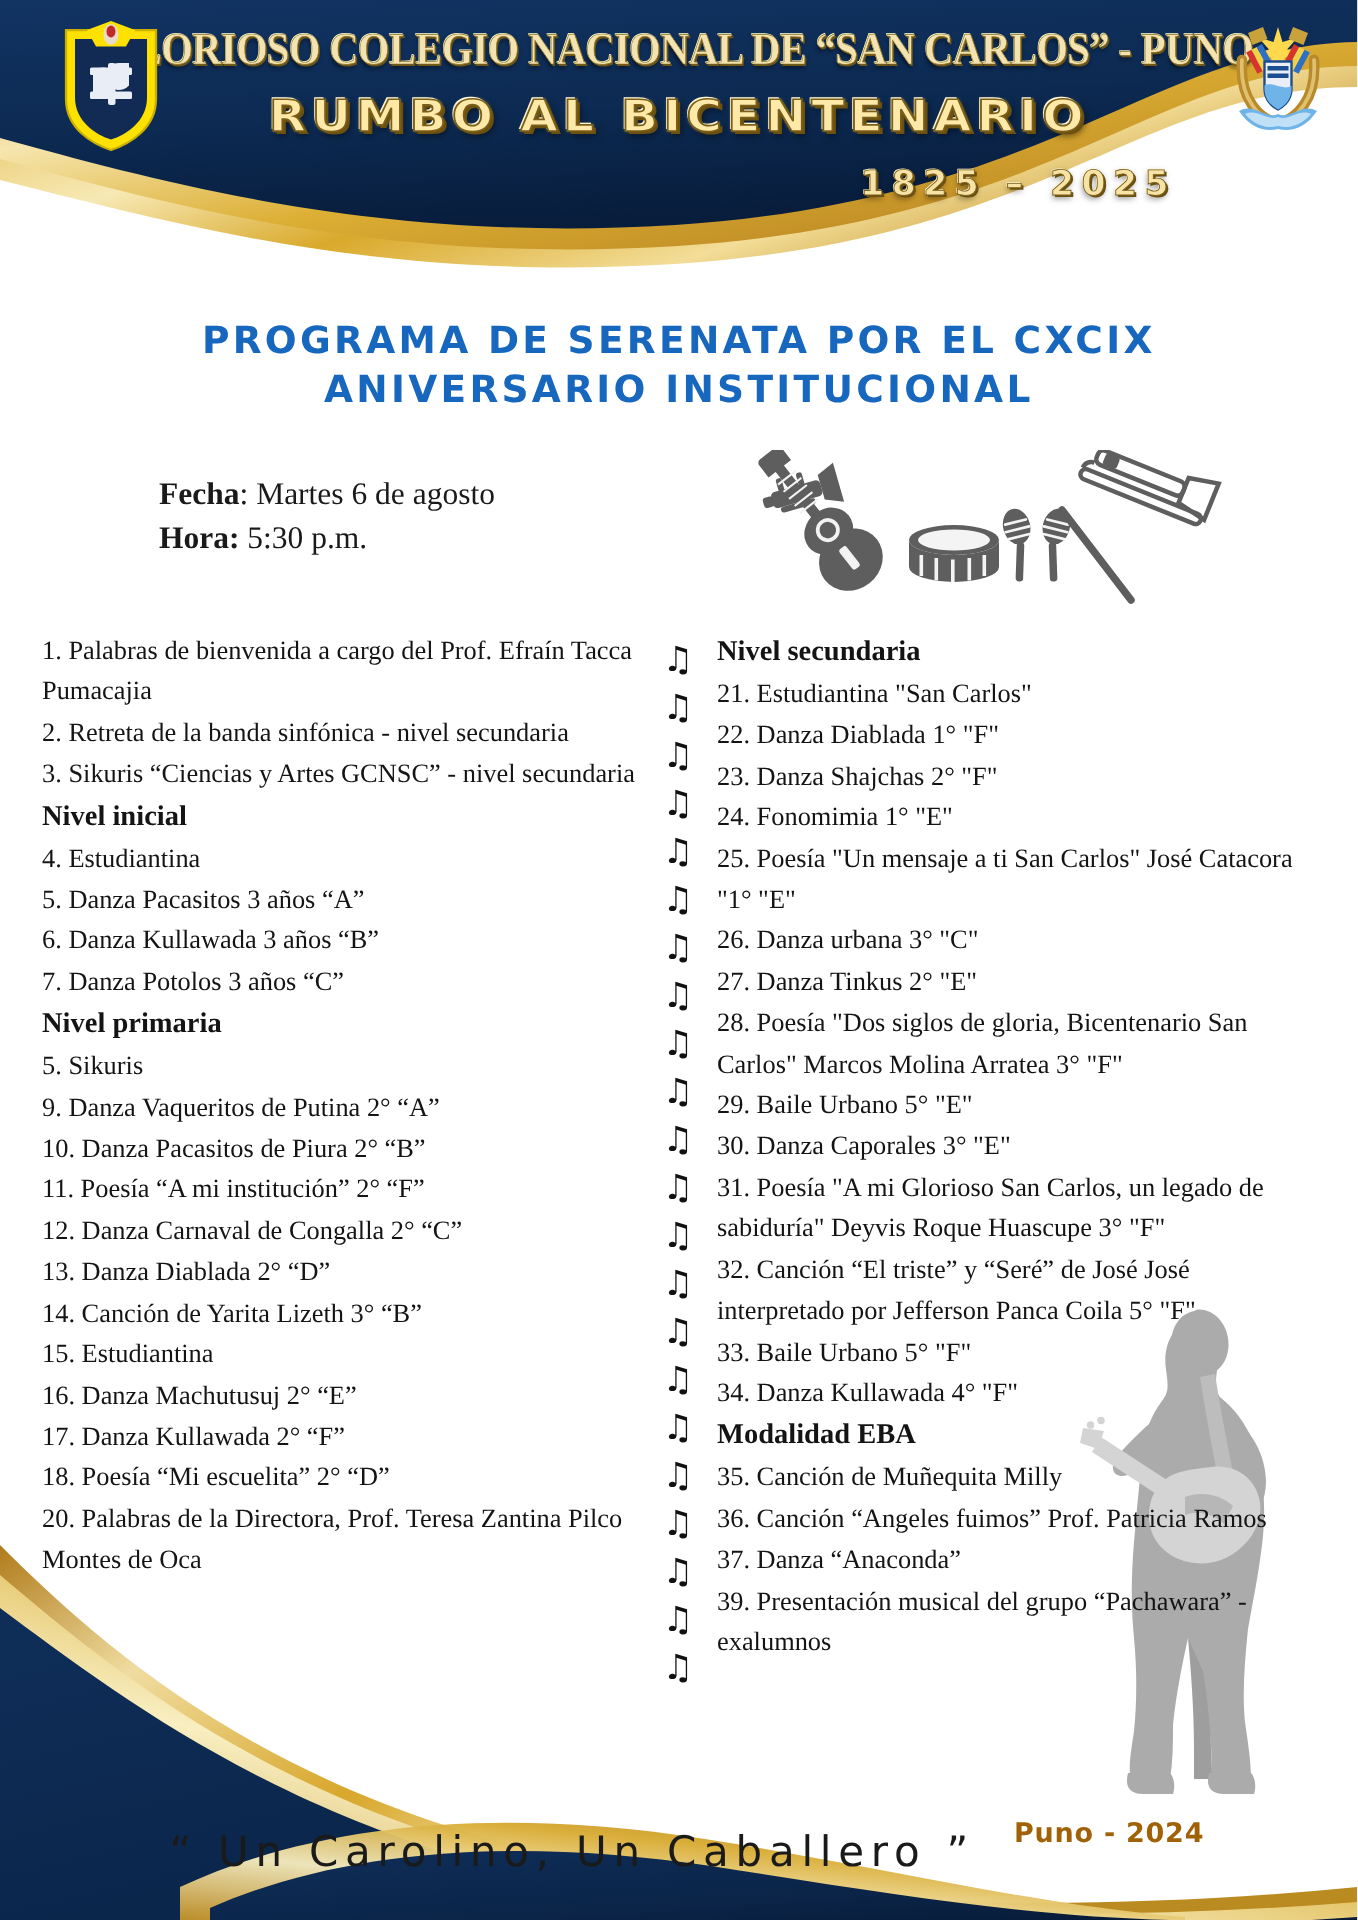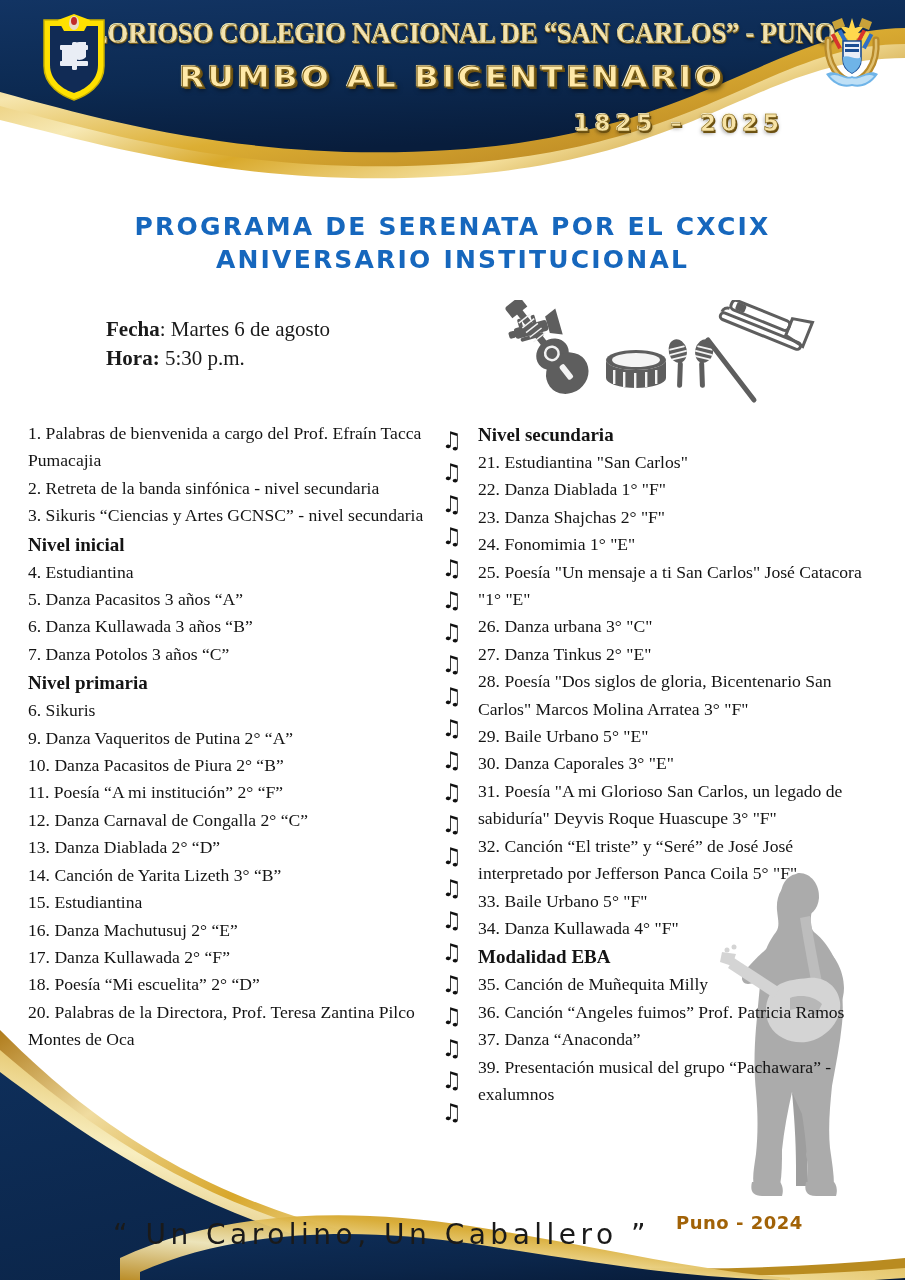--- a/index.html
+++ b/index.html
@@ -398,21 +398,21 @@
   <div class="col col-left">
       <div class="item">1. Palabras de bienvenida a cargo del Prof. Efraín Tacca Pumacajia</div>
       <div class="item">2. Retreta de la banda sinfónica - nivel secundaria</div>
       <div class="item">3. Sikuris “Ciencias y Artes GCNSC” - nivel secundaria</div>
       <div class="head">Nivel inicial</div>
       <div class="item">4. Estudiantina</div>
       <div class="item">5. Danza Pacasitos 3 años “A”</div>
       <div class="item">6. Danza Kullawada 3 años “B”</div>
       <div class="item">7. Danza Potolos 3 años “C”</div>
       <div class="head">Nivel primaria</div>
-      <div class="item">6. Sikuris</div>
+      <div class="item">5. Sikuris</div>
       <div class="item">9. Danza Vaqueritos de Putina 2° “A”</div>
       <div class="item">10. Danza Pacasitos de Piura 2° “B”</div>
       <div class="item">11. Poesía “A mi institución” 2° “F”</div>
       <div class="item">12. Danza Carnaval de Congalla 2° “C”</div>
       <div class="item">13. Danza Diablada 2° “D”</div>
       <div class="item">14. Canción de Yarita Lizeth 3° “B”</div>
       <div class="item">15. Estudiantina</div>
       <div class="item">16. Danza Machutusuj 2° “E”</div>
       <div class="item">17. Danza Kullawada 2° “F”</div>
       <div class="item">18. Poesía “Mi escuelita” 2° “D”</div>

